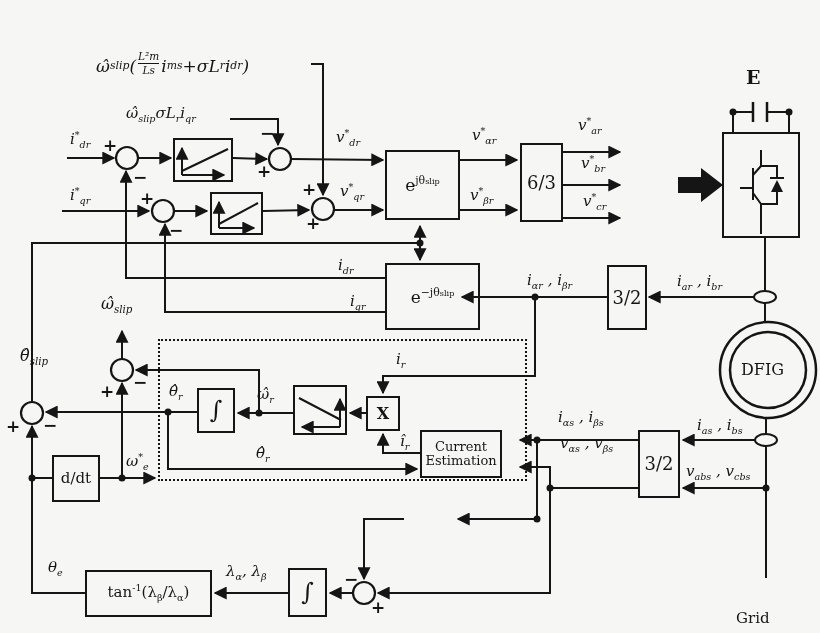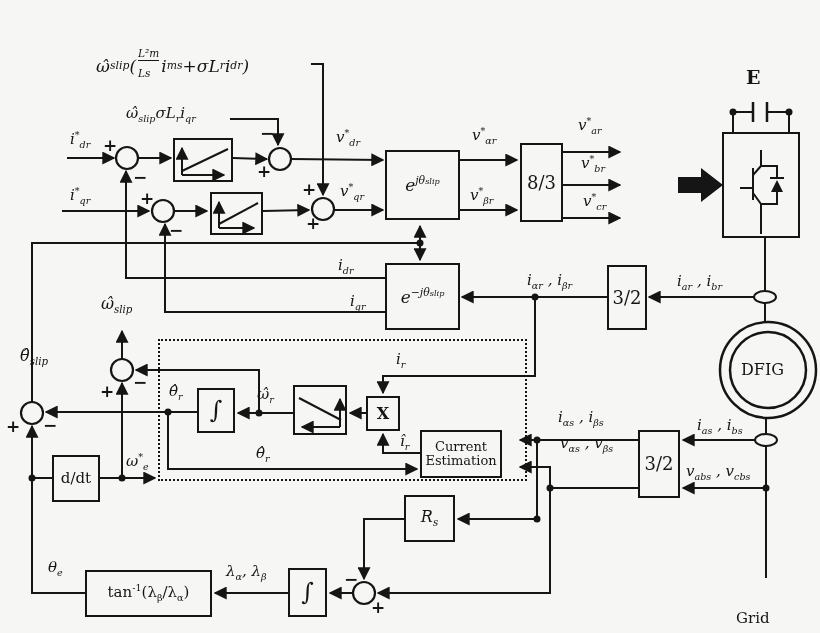--- a/index.html
+++ b/index.html
@@ -4,29 +4,29 @@
 <style>
   html,body{margin:0;padding:0}
   .stage{position:relative;width:820px;height:633px;background:#f6f6f4;
          font-family:"DejaVu Serif","Liberation Serif",serif;color:#151515;overflow:hidden}
   svg.wires{position:absolute;left:0;top:0;z-index:1}
   .lbl{position:absolute;font-style:italic;font-size:15px;line-height:1;white-space:nowrap;z-index:3}
   .m-n{}
   .m-p{font-size:64%;vertical-align:super}
   .m-b{font-size:64%;vertical-align:sub}
   .m-pb{font-size:48%;vertical-align:super}
-  .frac{display:inline-block;vertical-align:middle;text-align:left;font-size:62%;line-height:1.12;
+  .frac{display:inline-block;vertical-align:middle;text-align:center;font-size:62%;line-height:1.12;
         margin:0 2px;transform:translateY(-2px)}
-  .frac .den{display:block;border-top:1.3px solid #151515;padding-top:7px}
+  .frac .den{display:block;border-top:1.3px solid #151515;padding-top:1px}
   .frac .num{display:block}
   .blk{position:absolute;border:2px solid #151515;display:flex;flex-direction:column;align-items:center;
        justify-content:center;font-size:16px;line-height:1.1;text-align:center;box-sizing:border-box;
        background:transparent;z-index:2}
   .b25{border-width:2.5px}
-  .it{font-style:italic}
+  .it{}
   .sign{position:absolute;font-size:17px;font-weight:700;line-height:1;z-index:3}
   .dotted{position:absolute;border:2px dotted #151515;box-sizing:border-box;z-index:1}
   .big{font-size:24px}
 </style>
 </head>
 <body>
 
 <div class="stage">
 
   <svg class="wires" width="820" height="633" fill="none" stroke="#151515" stroke-width="2">
@@ -163,45 +163,42 @@
   </svg>
 
   <div class="dotted" style="left:158px;top:339px;width:369px;height:142px"></div>
 
   <div class="blk" style="left:173px;top:138px;width:60px;height:44px"></div>
   <div class="blk" style="left:210px;top:192px;width:53px;height:43px"></div>
   <div class="blk b25 it" style="left:385px;top:150px;width:75px;height:70px;font-size:17px">
     <span><span class="m-n">e</span><span class="m-p">jθ</span><span class="m-pb">slip</span></span>
   </div>
   <div class="blk" style="left:520px;top:143px;width:43px;height:79px;font-size:18px">
-    <span>8/3</span>
+    <span>6/3</span>
   </div>
   <div class="blk" style="left:722px;top:132px;width:78px;height:106px"></div>
-  <div class="blk b25 it" style="left:385px;top:263px;width:75px;height:67px;font-size:17px">
+  <div class="blk b25 it" style="left:385px;top:263px;width:95px;height:67px;font-size:17px">
     <span><span class="m-n">e</span><span class="m-p">−jθ</span><span class="m-pb">slip</span></span>
   </div>
   <div class="blk" style="left:607px;top:265px;width:40px;height:65px;font-size:18px">
     <span>3/2</span>
   </div>
   <div class="blk" style="left:197px;top:388px;width:38px;height:45px">
     <span class="big">∫</span>
   </div>
   <div class="blk" style="left:293px;top:385px;width:54px;height:50px"></div>
   <div class="blk" style="left:366px;top:396px;width:34px;height:35px;font-weight:700;font-size:16px">
     <span>X</span>
   </div>
   <div class="blk" style="left:420px;top:430px;width:82px;height:48px;font-size:13px">
     <span>Current</span>
     <span>Estimation</span>
   </div>
   <div class="blk" style="left:638px;top:430px;width:42px;height:68px;font-size:18px">
     <span>3/2</span>
-  </div>
-  <div class="blk b25 it" style="left:404px;top:495px;width:51px;height:47px">
-    <span><span class="m-n">R</span><span class="m-b">s</span></span>
   </div>
   <div class="blk b25" style="left:288px;top:568px;width:39px;height:49px">
     <span class="big">∫</span>
   </div>
   <div class="blk b25" style="left:85px;top:570px;width:127px;height:47px;font-size:15px">
     <span><span class="m-n">tan</span><span class="m-p">-1</span><span class="m-n">(λ</span><span class="m-b">β</span><span class="m-n">/λ</span><span class="m-b">α</span><span class="m-n">)</span></span>
   </div>
   <div class="blk" style="left:52px;top:455px;width:48px;height:47px;font-size:15px">
     <span>d/dt</span>
   </div>

